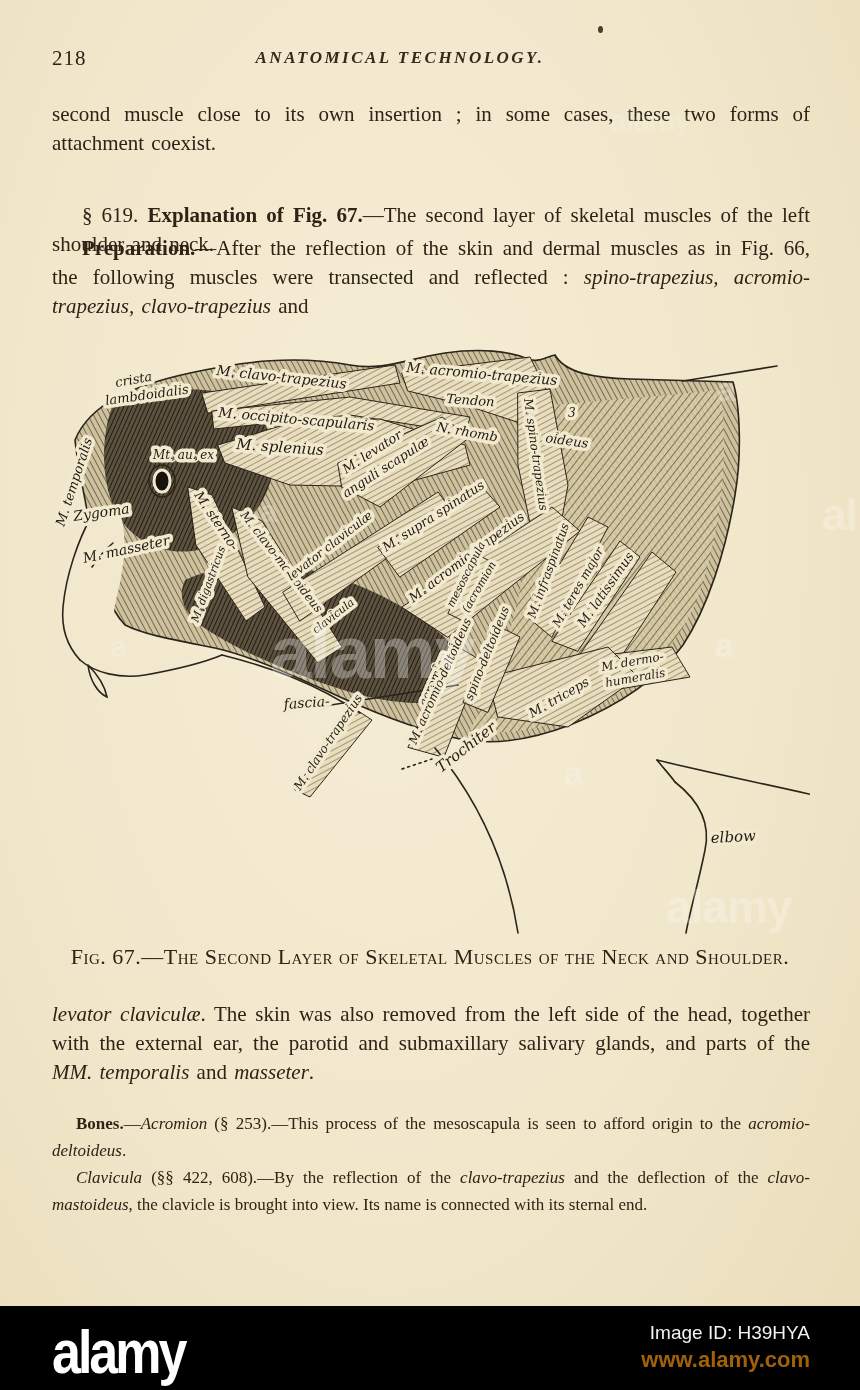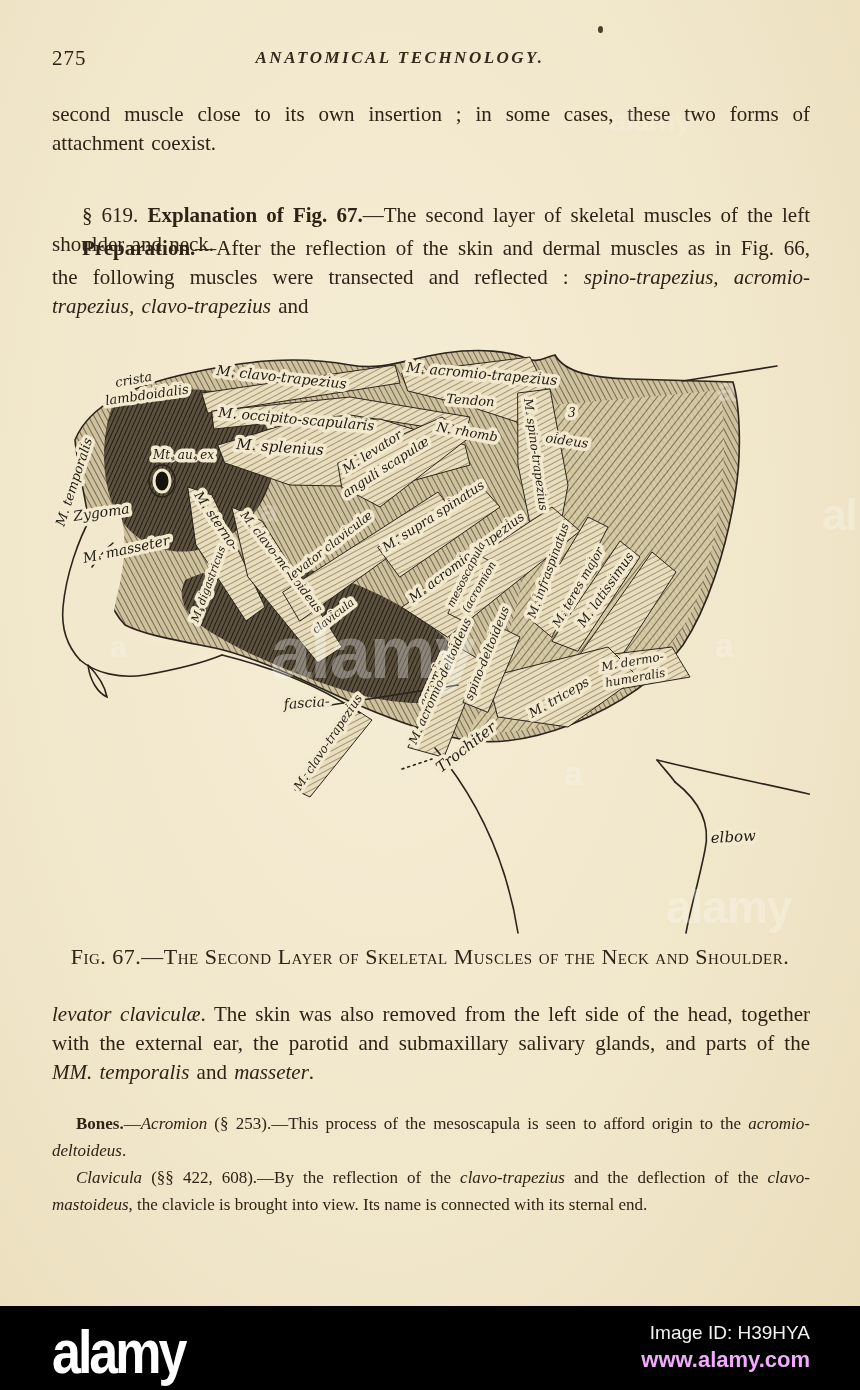--- a/index.html
+++ b/index.html
@@ -29,31 +29,31 @@
   
   .wm{position:absolute;color:#ffffff;font-family:"Liberation Sans",sans-serif;
       font-weight:bold;letter-spacing:-1px;pointer-events:none;}
   .speck{position:absolute;left:598px;top:26px;width:5px;height:7px;background:#4a3f2b;border-radius:50%;}
   
   .footer{position:absolute;left:0;top:1306px;width:860px;height:84px;background:#000;}
   .brand{position:absolute;left:52px;top:10px;color:#fff;font-family:"Liberation Sans",sans-serif;
          font-weight:bold;font-size:52px;letter-spacing:-3px;transform:scaleY(1.18);transform-origin:top left;}
   .imgid{position:absolute;right:50px;top:16px;color:#f2f2f2;font-family:"Liberation Sans",sans-serif;
          font-size:19px;text-align:right;margin-left:27px;}
-  .weburl{position:absolute;right:50px;top:41px;color:#f0abfc;font-family:"Liberation Sans",sans-serif;
+  .weburl{position:absolute;right:50px;top:41px;color:#a16207;font-family:"Liberation Sans",sans-serif;
           font-size:22px;font-weight:bold;text-align:right;}
 </style>
 </head>
 <body>
 
 <div class="page">
 
   <div class="speck"></div>
 
-  <div class="pageno">275</div>
+  <div class="pageno">218</div>
   <div class="runtitle">ANATOMICAL TECHNOLOGY.</div>
 
   <div class="para main" style="top:100px;"><span class="seg-n">second muscle close to its own insertion ; in some cases, these two forms of attachment coexist.</span></div>
   <div class="para main indent1" style="top:176px;margin-top:25px;"><span class="seg-n">§ 619.  </span><span class="seg-b">Explanation of Fig. 67.</span><span class="seg-n">—The second layer of skeletal muscles of the left shoulder and neck.</span></div>
   <div class="para main indent1" style="top:234px;"><span class="seg-b">Preparation.</span><span class="seg-n">—After the reflection of the skin and dermal muscles as in Fig. 66, the following muscles were transected and reflected : </span><span class="seg-i">spino-trapezius, acromio-trapezius, clavo-trapezius</span><span class="seg-n"> and</span></div>
 
   <div class="figwrap">
     <svg width="760" height="590" viewBox="0 0 760 590">
       <defs>
         <pattern id="hB" patternUnits="userSpaceOnUse" width="5" height="5" patternTransform="rotate(-28)">

